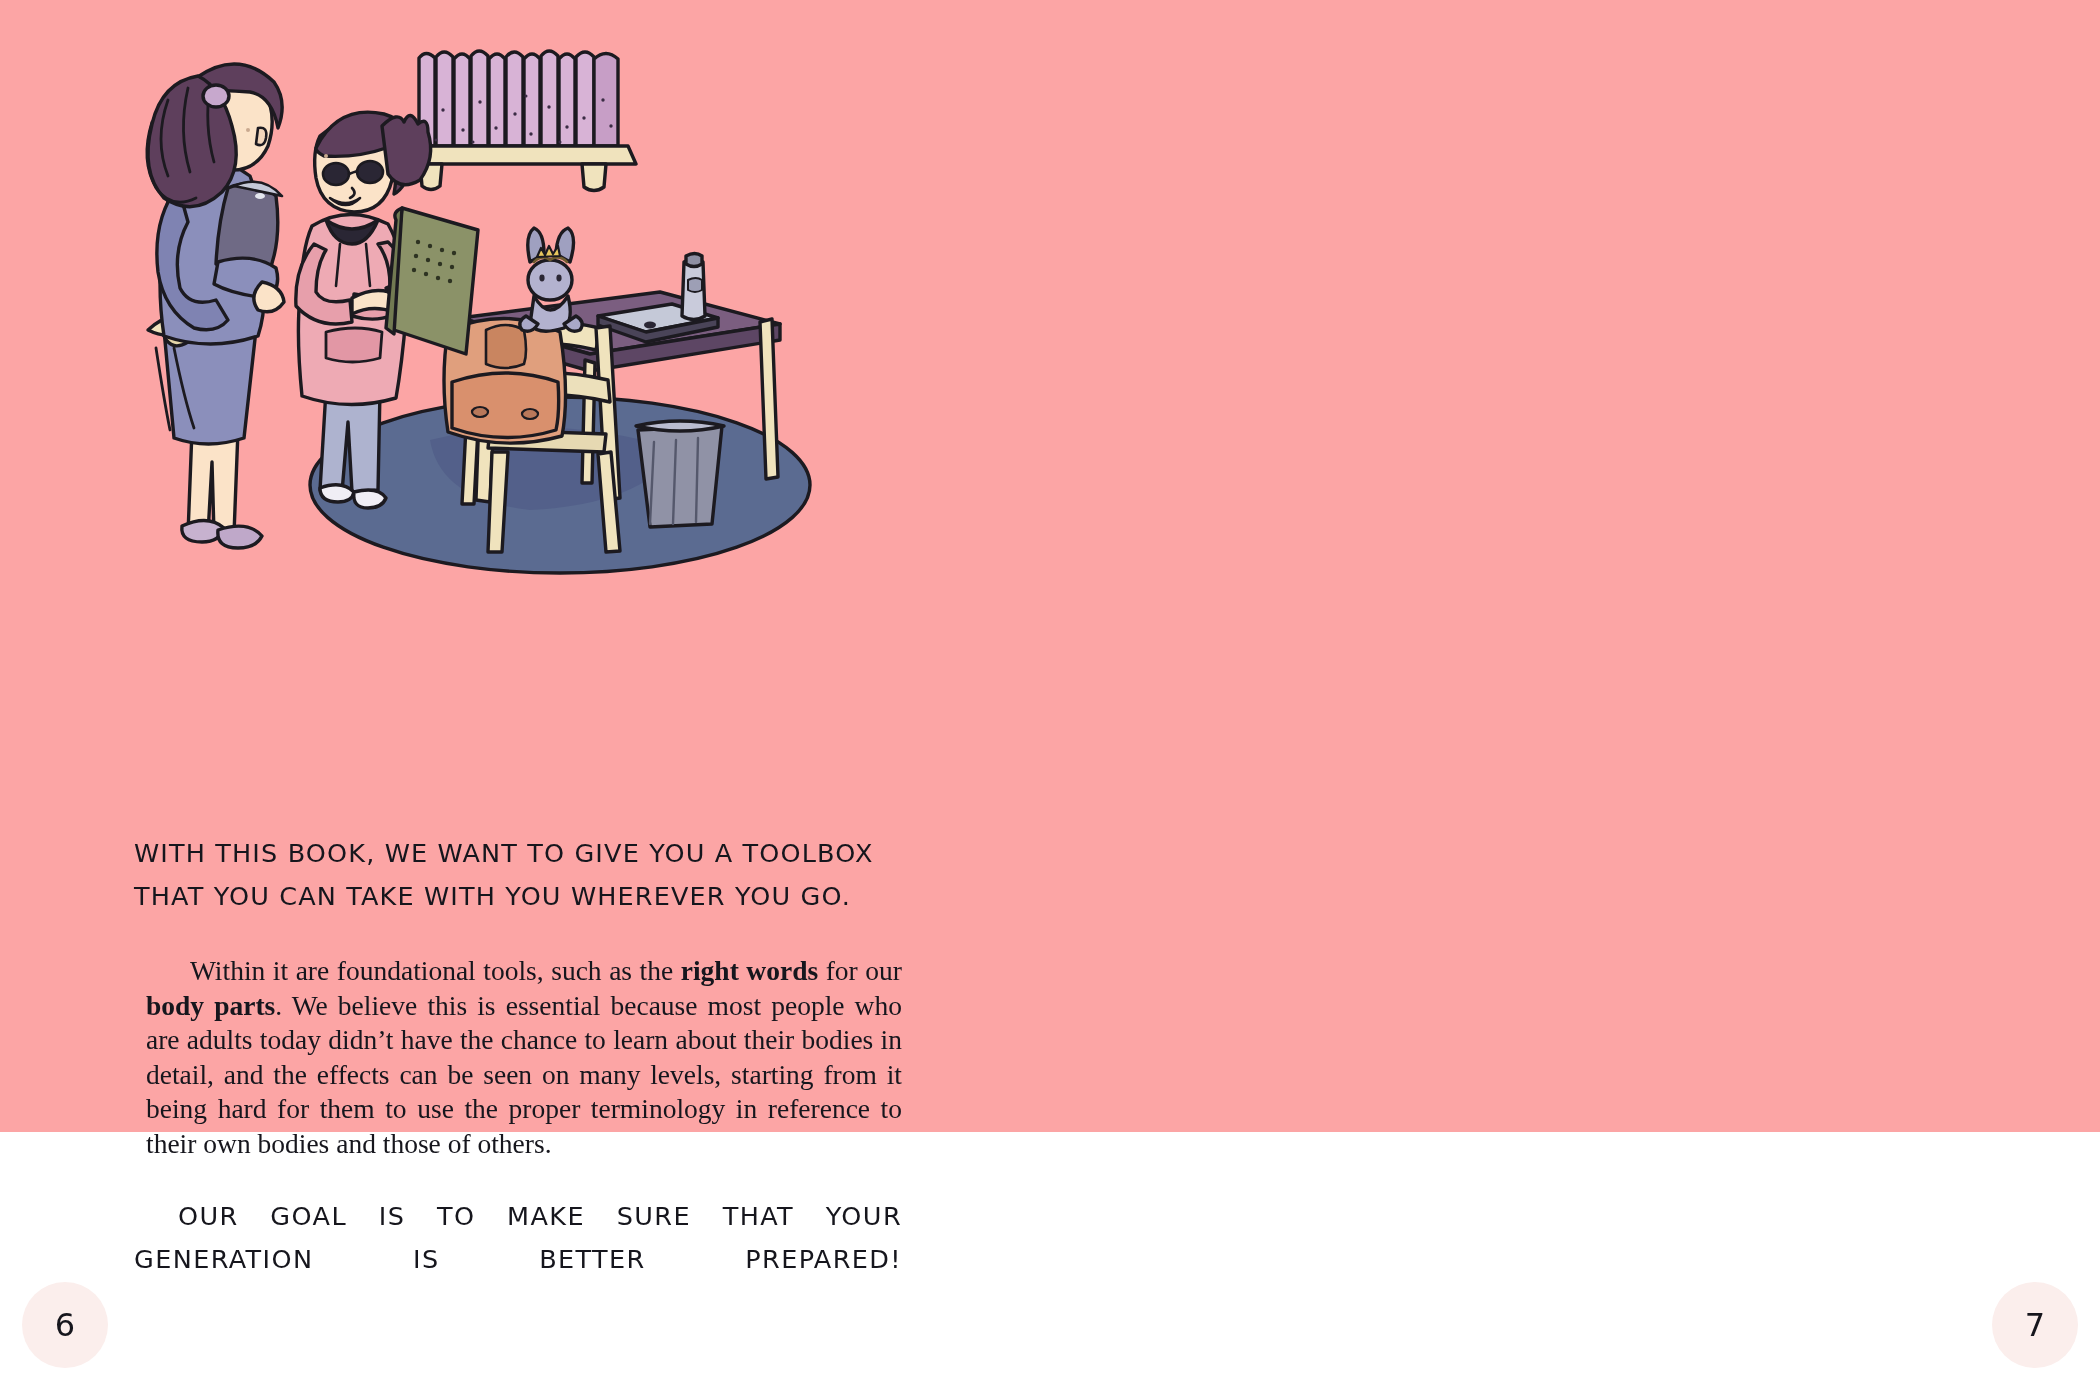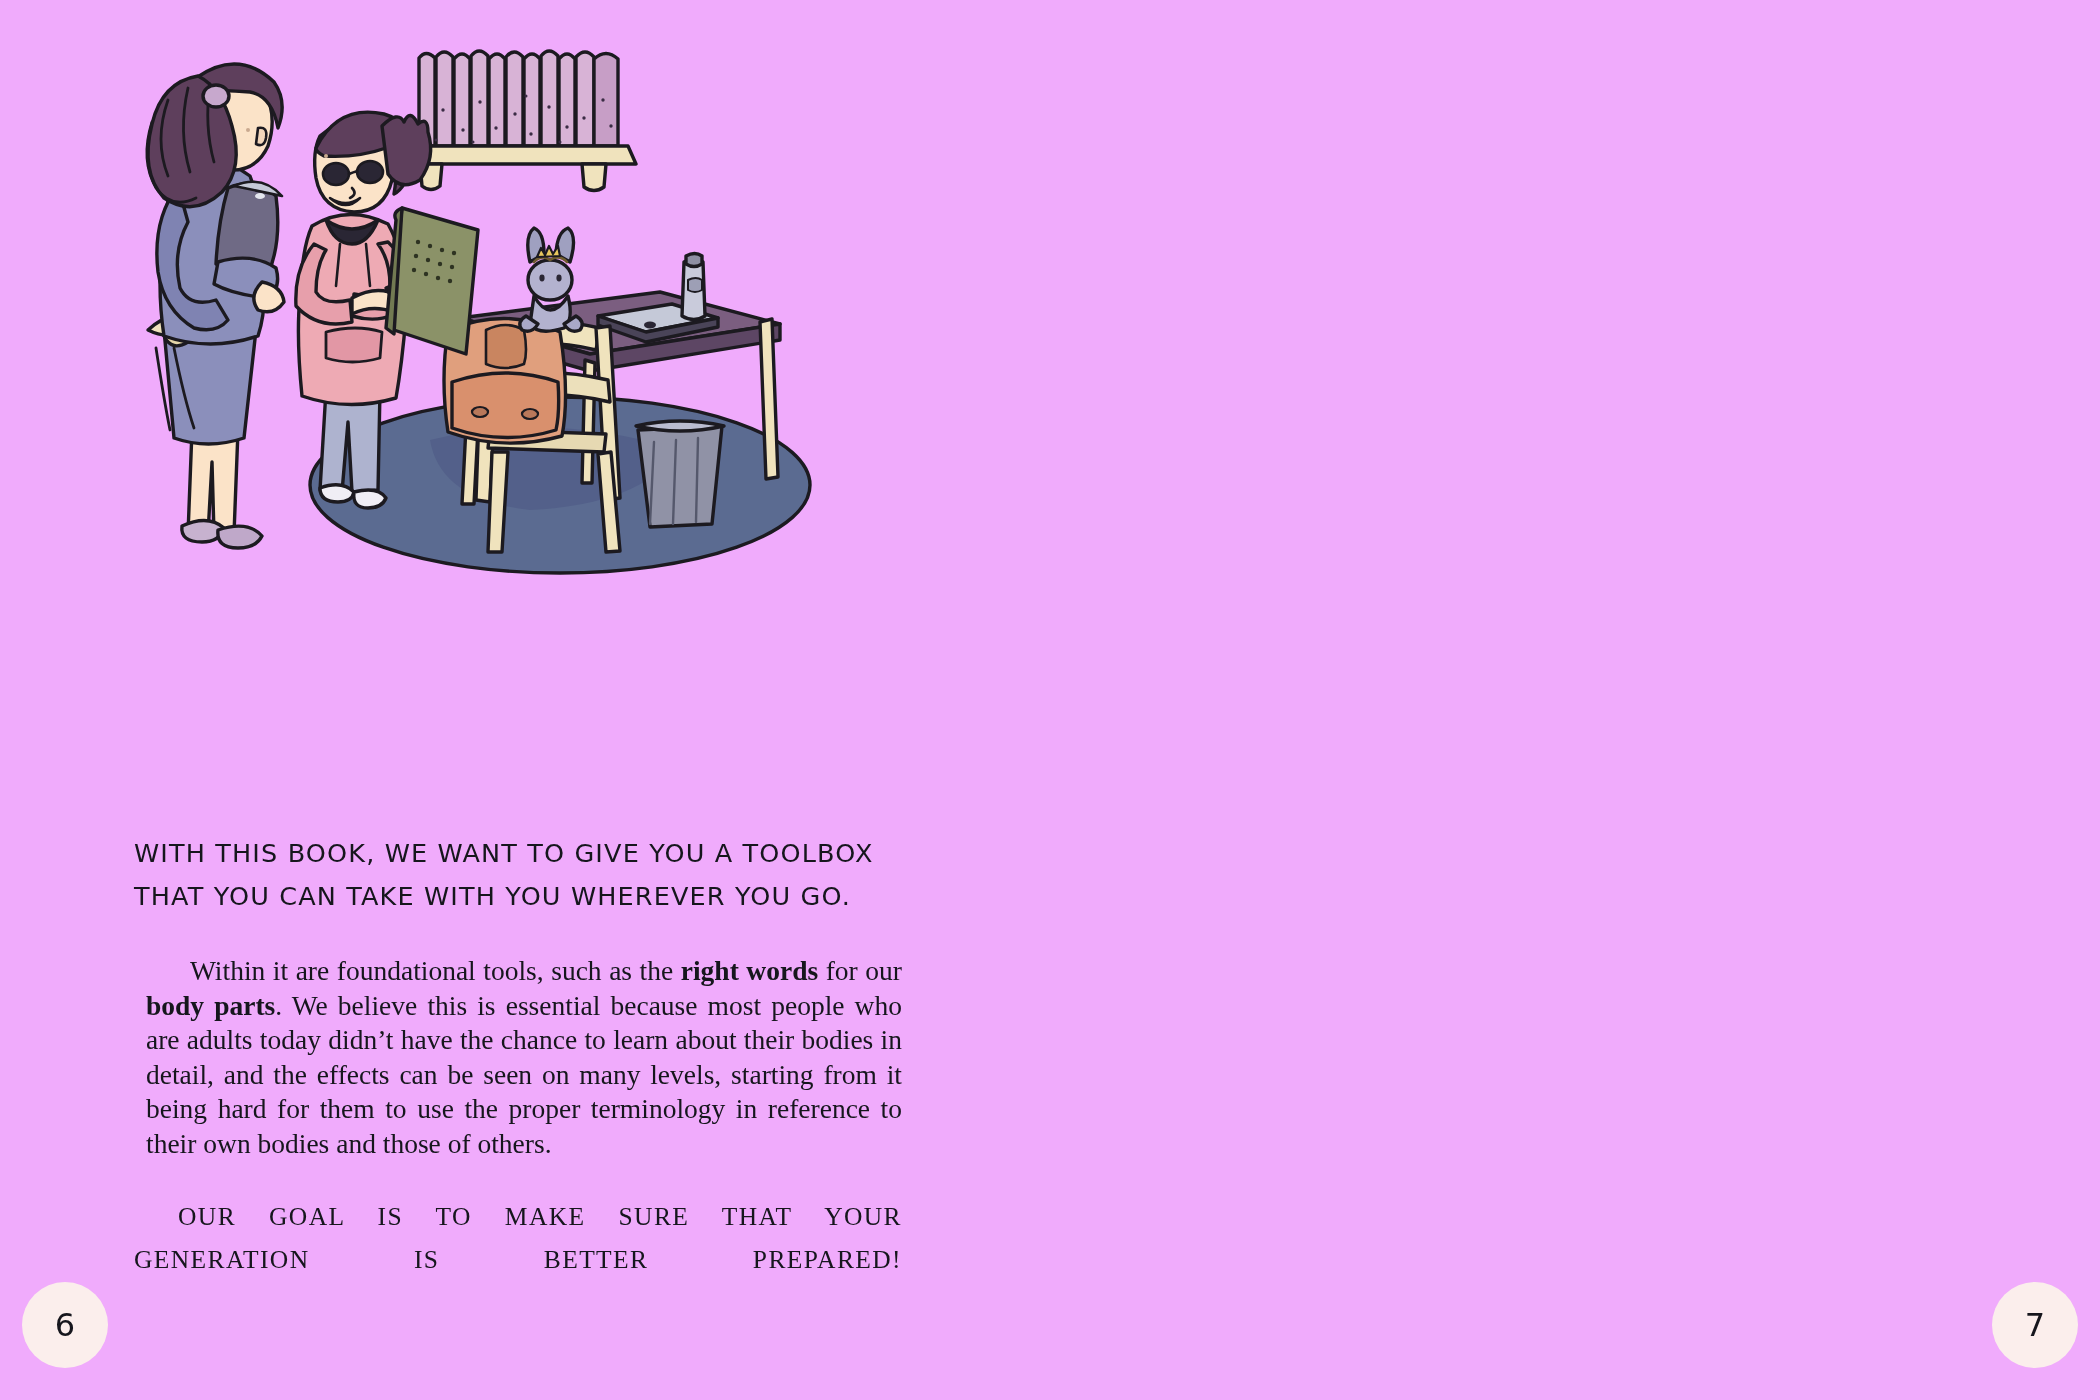--- a/index.html
+++ b/index.html
@@ -10,22 +10,22 @@
   body {
     width: 2100px;
     height: 1400px;
     overflow: hidden;
     font-family: "Liberation Serif", serif;
     color: #171717;
   }
   .spread {
     position: relative;
     width: 2100px;
-    height: 1400px;
-    background: #f0abfc;
+    height: 1132px;
+    background: #fca5a5;
   }
 
   
   .page-left {
     position: absolute;
     left: 0; top: 0;
     width: 1050px; height: 1400px;
   }
   .page-right {
     position: absolute;
@@ -74,21 +74,20 @@
     text-align: justify;
     text-indent: 44px;
   }
   .left-text .caps-tail {
     font-size: 25.5px;
     line-height: 43px;
     margin: 0;
     text-align: justify;
     text-indent: 44px;
     letter-spacing: 0.055em;
-    font-family: Liberation Serif, serif;
   }
   .left-text .caps-tail::after {
     content: "";
     display: inline-block;
     width: 100%;
   }
 
   
   .folio {
     position: absolute;

